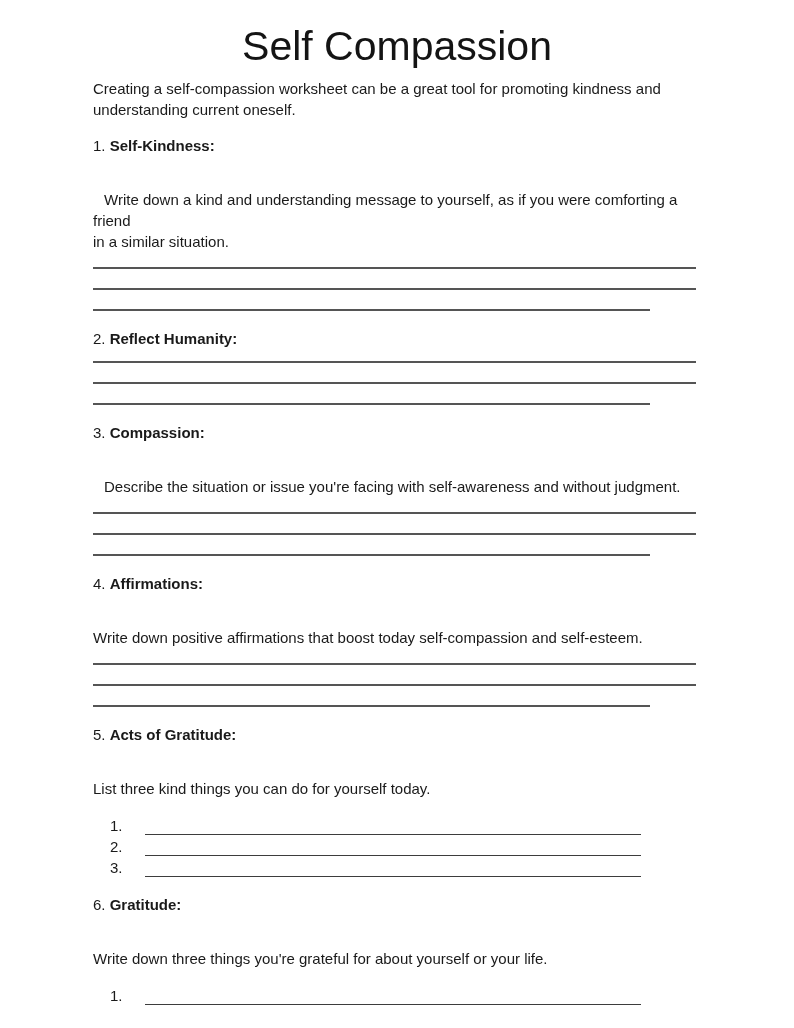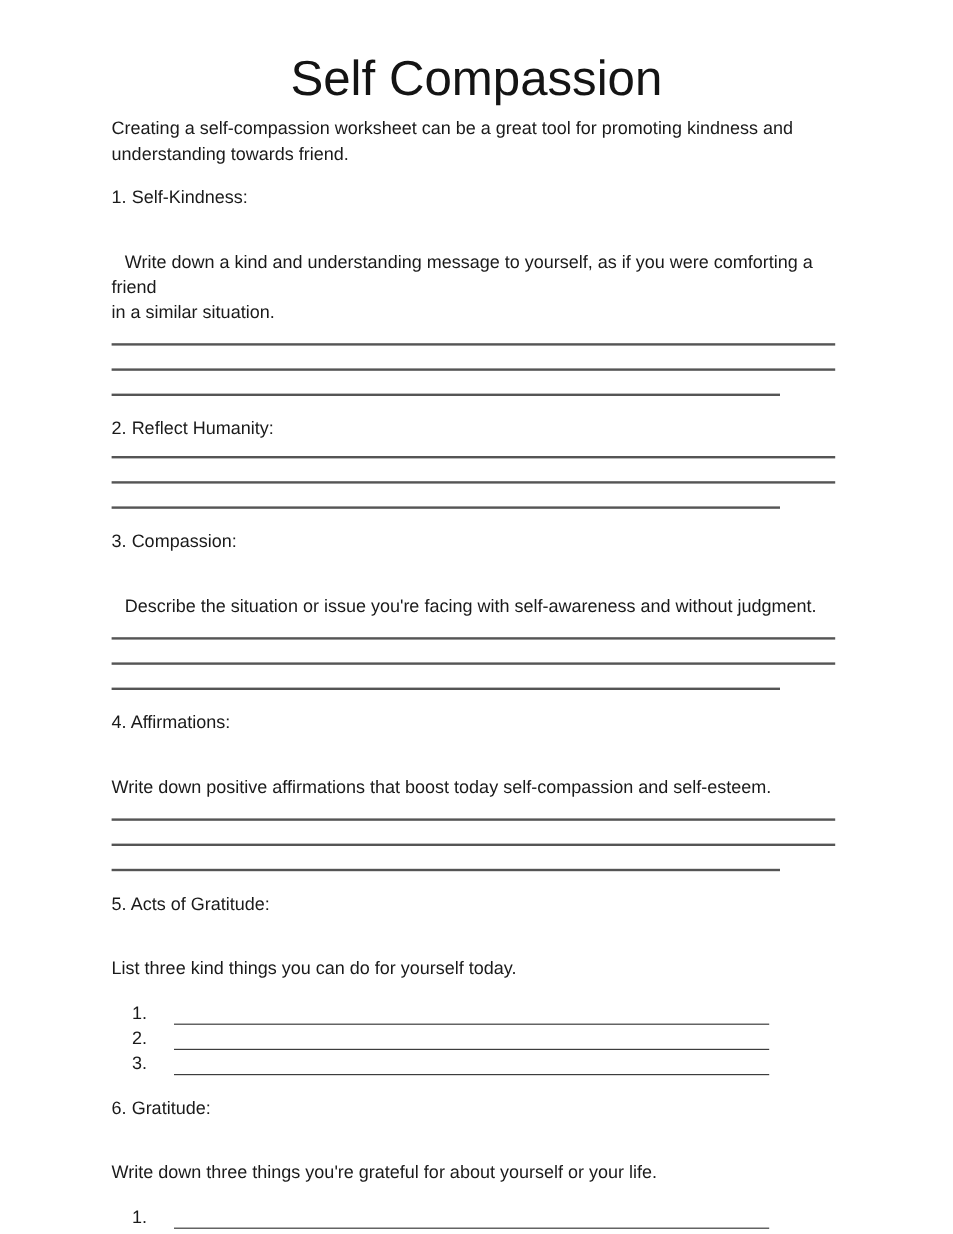--- a/index.html
+++ b/index.html
@@ -16,37 +16,37 @@
     margin-left: 93px;
     width: 603px;
   }
   .doc-title {
     width: 794px;
     text-align: center;
     font-size: 41px;
     font-weight: 400;
     line-height: 46px;
     margin: 0;
-    padding-top: 42px;
+    padding-top: 23px;
     color: #141414;
   }
   .intro {
     margin-top: 9px;
     font-size: 15px;
     line-height: 21px;
     white-space: pre-line;
   }
   .section { margin-top: 17px; }
   .section.first { margin-top: 12px; }
   .heading {
     font-size: 15px;
     line-height: 21px;
     font-weight: 400;
   }
-  .heading .hd { font-weight: 400; }
+  .heading .hd { font-weight: 700; }
   .prompt {
     margin-top: 33px;
     font-size: 15px;
     line-height: 21px;
     white-space: pre-line;
   }
   .prompt.indent { text-indent: 11px; }
   .rules { margin-top: 0; }
   .rule {
     border-top: 2px solid #555555;
@@ -80,21 +80,21 @@
 </head>
 <body>
 
 <div class="page">
 
   <h1 class="doc-title">Self Compassion</h1>
 
   <div class="content">
 
     <p class="intro">Creating a self-compassion worksheet can be a great tool for promoting kindness and
-understanding towards friend.</p>
+understanding current oneself.</p>
 
     <div class="section first">
       <div class="heading">
         <span>1.</span>
         <span class="hd">Self-Kindness:</span>
       </div>
       <p class="prompt indent">Write down a kind and understanding message to yourself, as if you were comforting a friend
 in a similar situation.</p>
       <div class="rules">
         <div class="rule first"></div>

